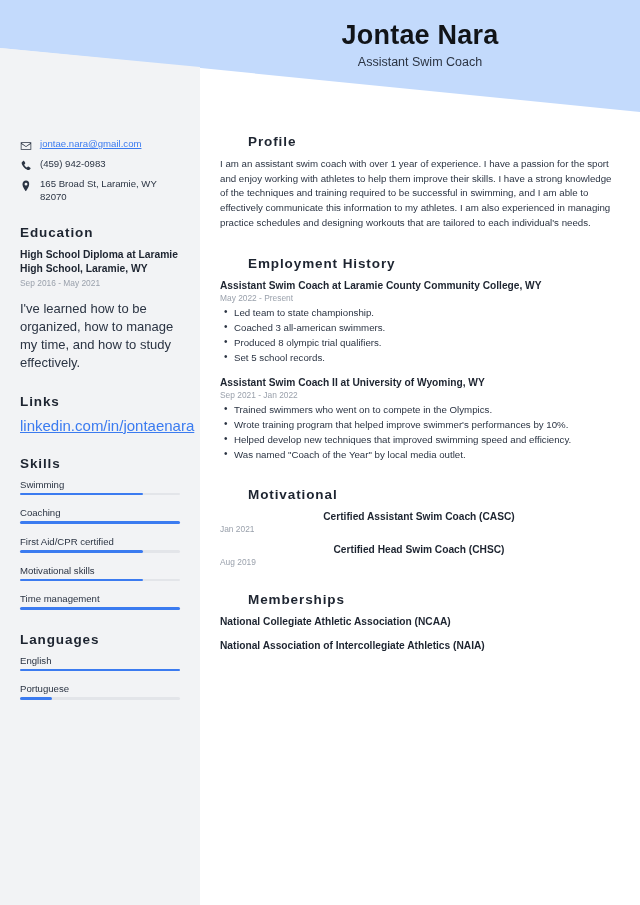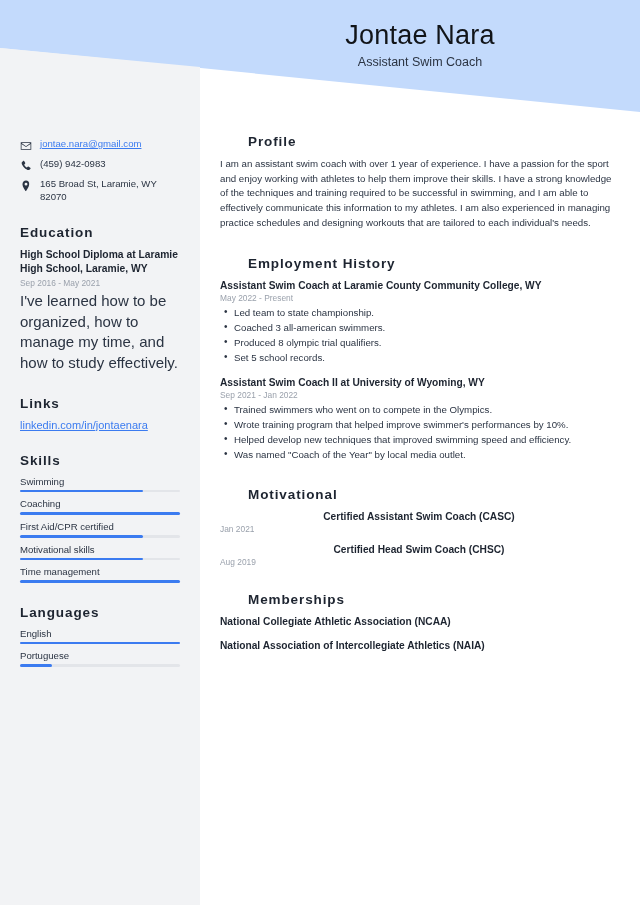--- a/index.html
+++ b/index.html
@@ -33,21 +33,21 @@
   .header-sidebar-fill {
     position:absolute; left:0; top:0; width:200px; height:125px;
     background:#f2f3f5;
     -webkit-clip-path: polygon(0 48px, 200px 67px, 200px 125px, 0 125px);
     clip-path: polygon(0 48px, 200px 67px, 200px 125px, 0 125px);
     z-index:3;
   }
 
   .header-text { position:absolute; z-index:4; left:200px; top:0; width:440px; text-align:center; }
   .name {
-    font-size:27px; font-weight:400; letter-spacing:.2px;
+    font-size:27px; font-weight:700; letter-spacing:.2px;
     color:#111418; margin-top:21px; line-height:1.1;
   }
   .job-title { font-size:12.5px; color:#2b3443; margin-top:4px; }
 
   
   .sidebar {
     position:absolute; left:0; top:125px; width:200px;
     padding:13px 20px 0 20px; z-index:5;
   }
   .contact-list { list-style:none; }
@@ -58,25 +58,25 @@
   .contact-link { font-size:9.6px; color:#3b7bf0; text-decoration:underline; line-height:1.32; }
 
   .side-h {
     font-size:13.5px; font-weight:700; letter-spacing:.9px;
     color:#1d2430; margin:22px 0 8px 0;
   }
   .side-h.first { }
 
   .edu-title { font-size:10.3px; font-weight:700; line-height:1.35; color:#1d2430; }
   .edu-date { font-size:8.4px; color:#9aa1ac; margin-top:2px; }
-  .edu-desc { font-size:15px; line-height:1.38; color:#2b3443; margin-top:3px; }
-
-  .link-row { font-size:11px; color:#3b7bf0; text-decoration:underline; margin-bottom:3px; display:block; }
-
-  .bar-item { margin-bottom:6px; }
+  .edu-desc { font-size:13px; line-height:1.38; color:#2b3443; margin-top:12px; }
+
+  .link-row { font-size:15px; color:#3b7bf0; text-decoration:underline; margin-bottom:3px; display:block; }
+
+  .bar-item { margin-bottom:12px; }
   .bar-label { font-size:9.6px; color:#2b3443; margin-bottom:3px; }
   .bar-track { position:relative; height:2.6px; background:#e3e5e9; border-radius:2px; width:100%; }
   .bar-fill { position:absolute; left:0; top:0; height:2.6px; background:#3b7bf0; border-radius:2px; }
 
   
   .main {
     position:absolute; left:200px; top:125px; width:440px;
     padding:9px 22px 0 20px; z-index:5;
   }
   .main-h {

